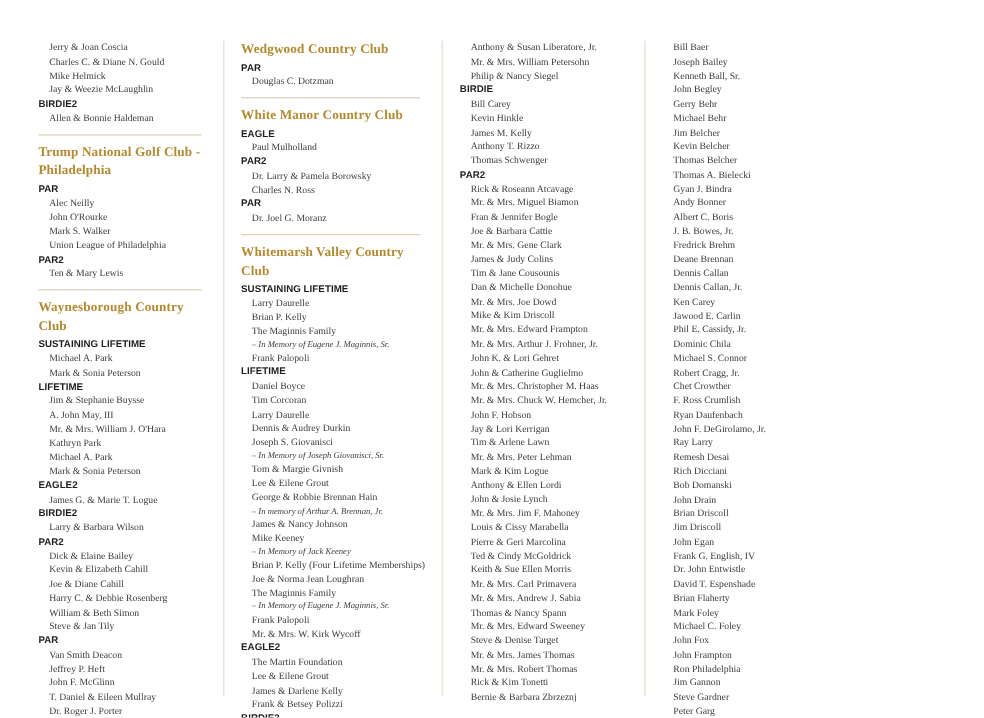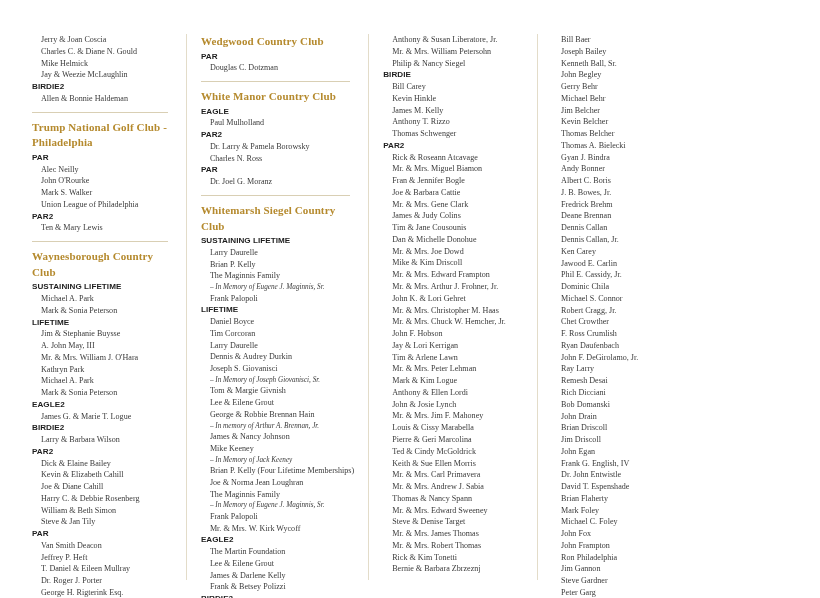--- a/index.html
+++ b/index.html
@@ -115,20 +115,21 @@
         <div class="level">PAR2</div>
         <div class="name">Dick &amp; Elaine Bailey</div>
         <div class="name">Kevin &amp; Elizabeth Cahill</div>
         <div class="name">Joe &amp; Diane Cahill</div>
         <div class="name">Harry C. &amp; Debbie Rosenberg</div>
         <div class="name">William &amp; Beth Simon</div>
         <div class="name">Steve &amp; Jan Tily</div>
         <div class="level">PAR</div>
         <div class="name">Van Smith Deacon</div>
         <div class="name">Jeffrey P. Heft</div>
+        <div class="name">John F. McGlinn</div>
         <div class="name">T. Daniel &amp; Eileen Mullray</div>
         <div class="name">Dr. Roger J. Porter</div>
         <div class="name">George H. Rigterink Esq.</div>
         <div class="name">Hank Schellenger</div>
         <div class="name">Stephen Toth</div>
         <div class="name">Chuck Walsh</div>
       </div>
       <div class="col">
         <div class="club">Wedgwood Country Club</div>
         <div class="level">PAR</div>
@@ -136,21 +137,21 @@
         <hr class="rule">
         <div class="club">White Manor Country Club</div>
         <div class="level">EAGLE</div>
         <div class="name">Paul Mulholland</div>
         <div class="level">PAR2</div>
         <div class="name">Dr. Larry &amp; Pamela Borowsky</div>
         <div class="name">Charles N. Ross</div>
         <div class="level">PAR</div>
         <div class="name">Dr. Joel G. Moranz</div>
         <hr class="rule">
-        <div class="club">Whitemarsh Siegel Country Club</div>
+        <div class="club">Whitemarsh Valley Country Club</div>
         <div class="level">SUSTAINING LIFETIME</div>
         <div class="name">Larry Daurelle</div>
         <div class="name">Brian P. Kelly</div>
         <div class="name">The Maginnis Family</div>
         <div class="memo">– In Memory of Eugene J. Maginnis, Sr.</div>
         <div class="name">Frank Palopoli</div>
         <div class="level">LIFETIME</div>
         <div class="name">Daniel Boyce</div>
         <div class="name">Tim Corcoran</div>
         <div class="name">Larry Daurelle</div>
@@ -195,20 +196,21 @@
         <div class="name">Joe &amp; Barbara Cattie</div>
         <div class="name">Mr. &amp; Mrs. Gene Clark</div>
         <div class="name">James &amp; Judy Colins</div>
         <div class="name">Tim &amp; Jane Cousounis</div>
         <div class="name">Dan &amp; Michelle Donohue</div>
         <div class="name">Mr. &amp; Mrs. Joe Dowd</div>
         <div class="name">Mike &amp; Kim Driscoll</div>
         <div class="name">Mr. &amp; Mrs. Edward Frampton</div>
         <div class="name">Mr. &amp; Mrs. Arthur J. Frohner, Jr.</div>
         <div class="name">John K. &amp; Lori Gehret</div>
+        <div class="name">John &amp; Catherine Guglielmo</div>
         <div class="name">Mr. &amp; Mrs. Christopher M. Haas</div>
         <div class="name">Mr. &amp; Mrs. Chuck W. Hemcher, Jr.</div>
         <div class="name">John F. Hobson</div>
         <div class="name">Jay &amp; Lori Kerrigan</div>
         <div class="name">Tim &amp; Arlene Lawn</div>
         <div class="name">Mr. &amp; Mrs. Peter Lehman</div>
         <div class="name">Mark &amp; Kim Logue</div>
         <div class="name">Anthony &amp; Ellen Lordi</div>
         <div class="name">John &amp; Josie Lynch</div>
         <div class="name">Mr. &amp; Mrs. Jim F. Mahoney</div>

